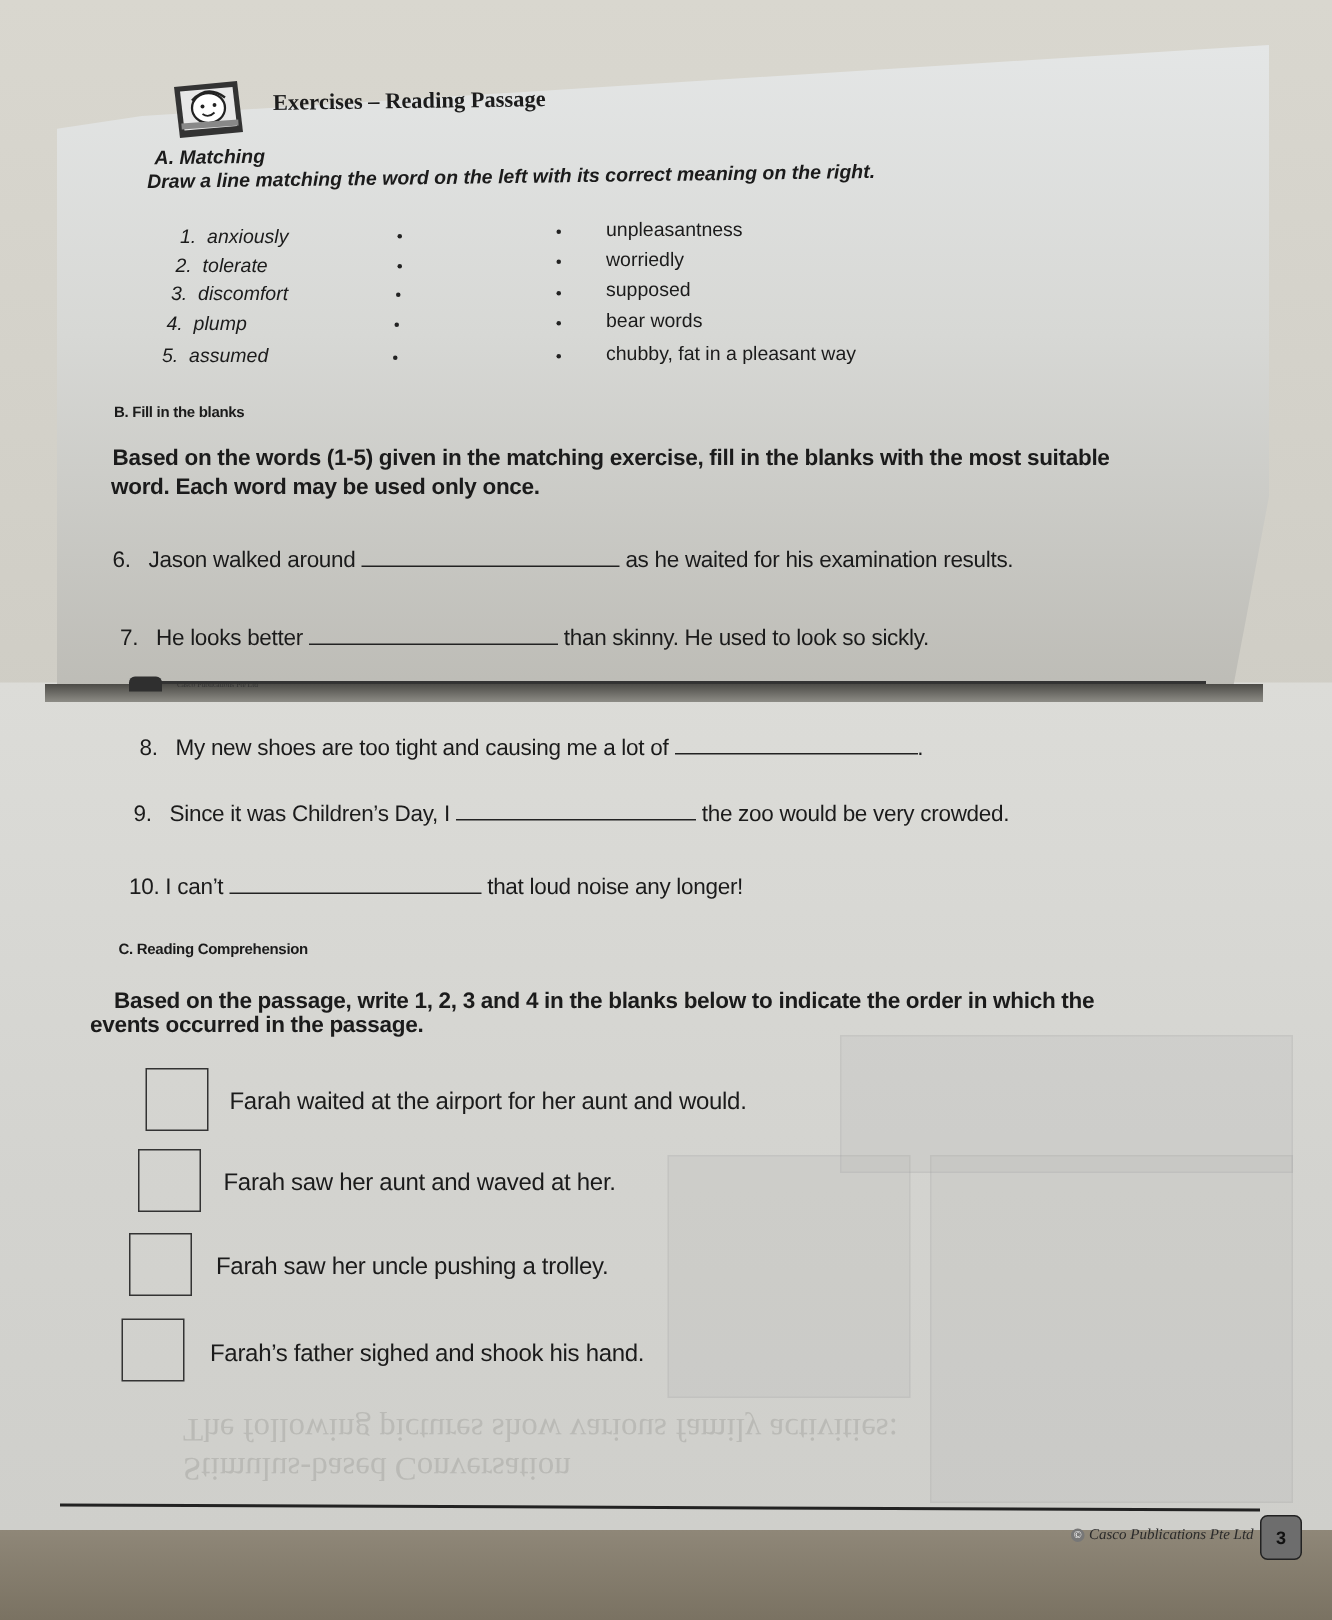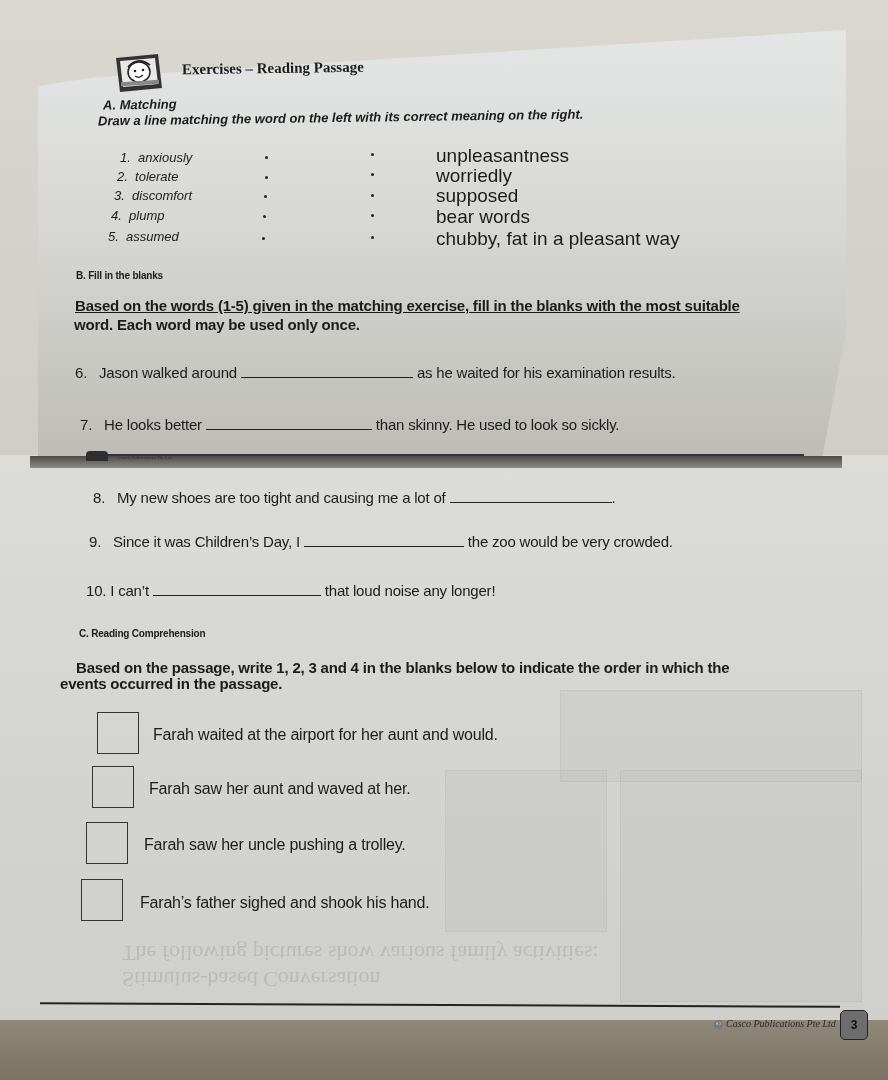--- a/index.html
+++ b/index.html
@@ -51,21 +51,21 @@
   .logo {
     position:absolute; left:110px; top:52px; width:56px; height:42px;
   }
   .title {
     font-family:"Liberation Serif", serif; font-weight:bold; font-size:15px; color:#1c1c1c;
     transform:rotate(-0.8deg);
   }
   .sec-a-head { font-weight:bold; font-style:italic; font-size:13px; transform:rotate(-0.8deg); }
   .sec-a-instr { font-weight:bold; font-style:italic; font-size:13px; transform:rotate(-0.8deg); }
   .match-text { font-size:13px; font-style:italic; }
-  .match-mean { font-size:19px;margin-left:32px; }
+  .match-mean { font-size:13px; }
   .dot { position:absolute; width:3px; height:3px; background:#222; border-radius:50%; }
 
   .sec-head { font-weight:bold; font-size:10px; letter-spacing:-0.2px; }
   .instr { font-weight:bold; font-size:15px; letter-spacing:-0.2px; }
   .q { font-size:15px; letter-spacing:-0.2px; }
   .blank { display:inline-block; border-bottom:1.3px solid #222; height:14px; vertical-align:baseline; }
 
   .box {
     position:absolute; width:40px; height:40px; border:1.5px solid #333; background:transparent;
   }
@@ -143,21 +143,21 @@
 
 <div>
   <div class="abs match-mean" style="left:404px;top:145px;">unpleasantness</div>
   <div class="abs match-mean" style="left:404px;top:165px;">worriedly</div>
   <div class="abs match-mean" style="left:404px;top:185px;">supposed</div>
   <div class="abs match-mean" style="left:404px;top:206px;">bear words</div>
   <div class="abs match-mean" style="left:404px;top:228px;">chubby, fat in a pleasant way</div>
 </div>
 
 <div class="abs sec-head" style="left:76px;top:270px;">B.  Fill in the blanks</div>
-<div class="abs instr" style="left:75px;top:297px;text-decoration:underline;">Based on the words (1-5) given in the matching exercise, fill in the blanks with the most suitable</div>
+<div class="abs instr" style="left:75px;top:297px;">Based on the words (1-5) given in the matching exercise, fill in the blanks with the most suitable</div>
 <div class="abs instr" style="left:74px;top:316px;">word. Each word may be used only once.</div>
 
 <div class="abs q" style="left:75px;top:363px;">
   <span>6.</span>&nbsp;&nbsp;
   <span>Jason walked around</span>
   <span class="blank" style="width:172px;"></span>
   <span>as he waited for his examination results.</span>
 </div>
 <div class="abs q" style="left:80px;top:415px;">
   <span>7.</span>&nbsp;&nbsp;

